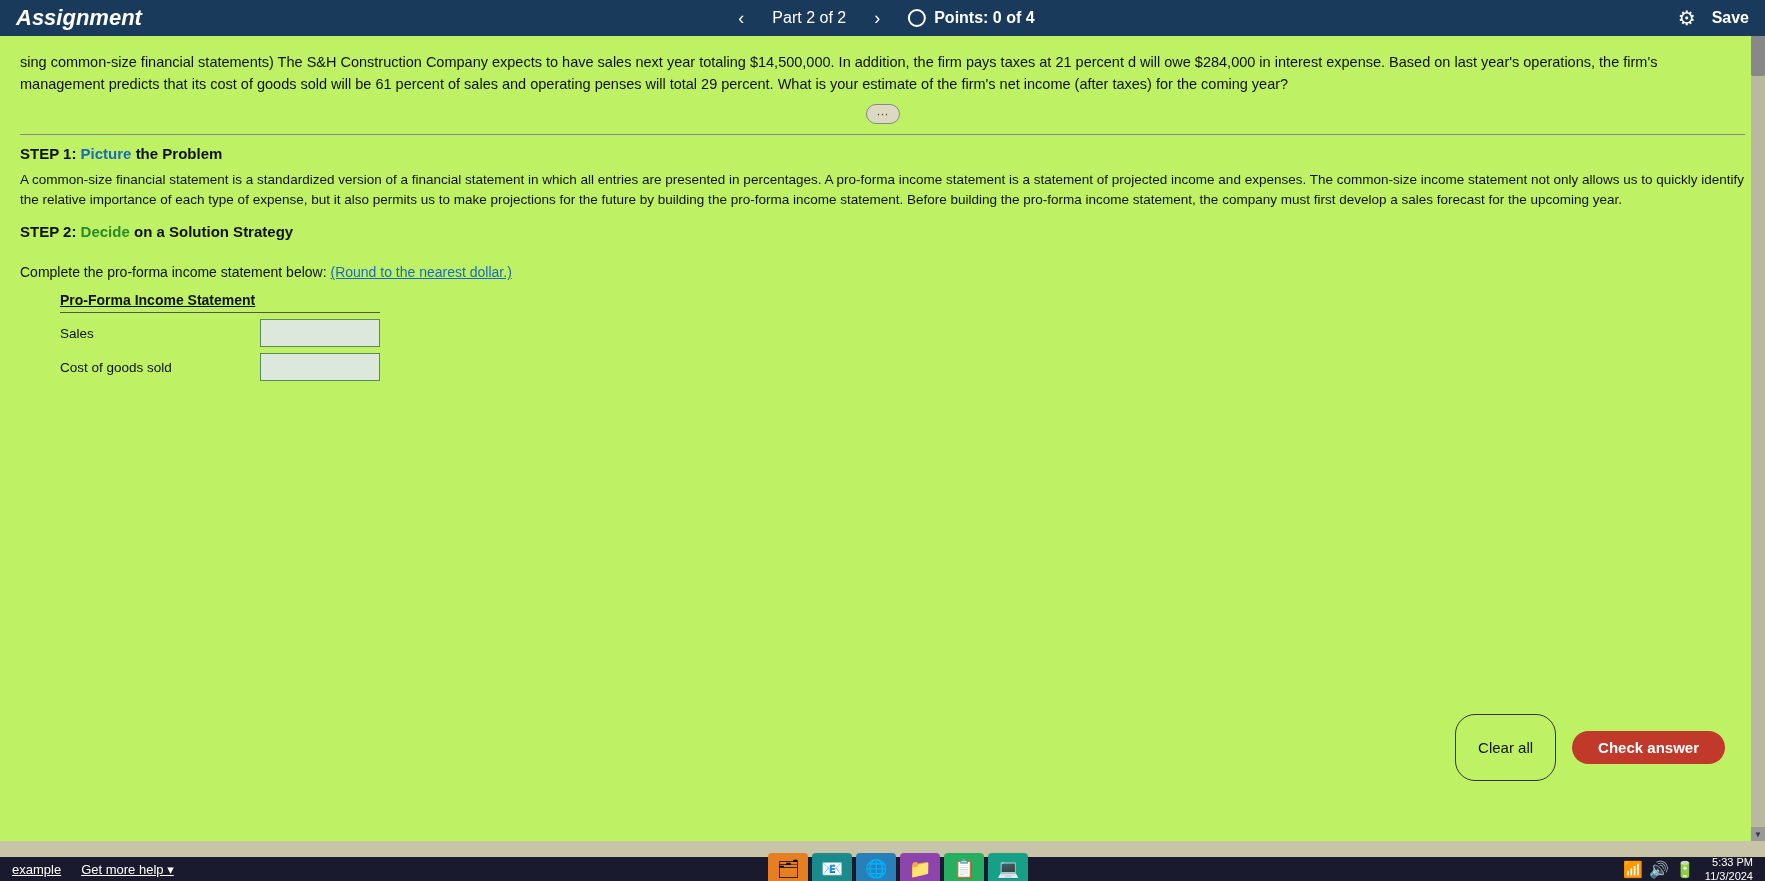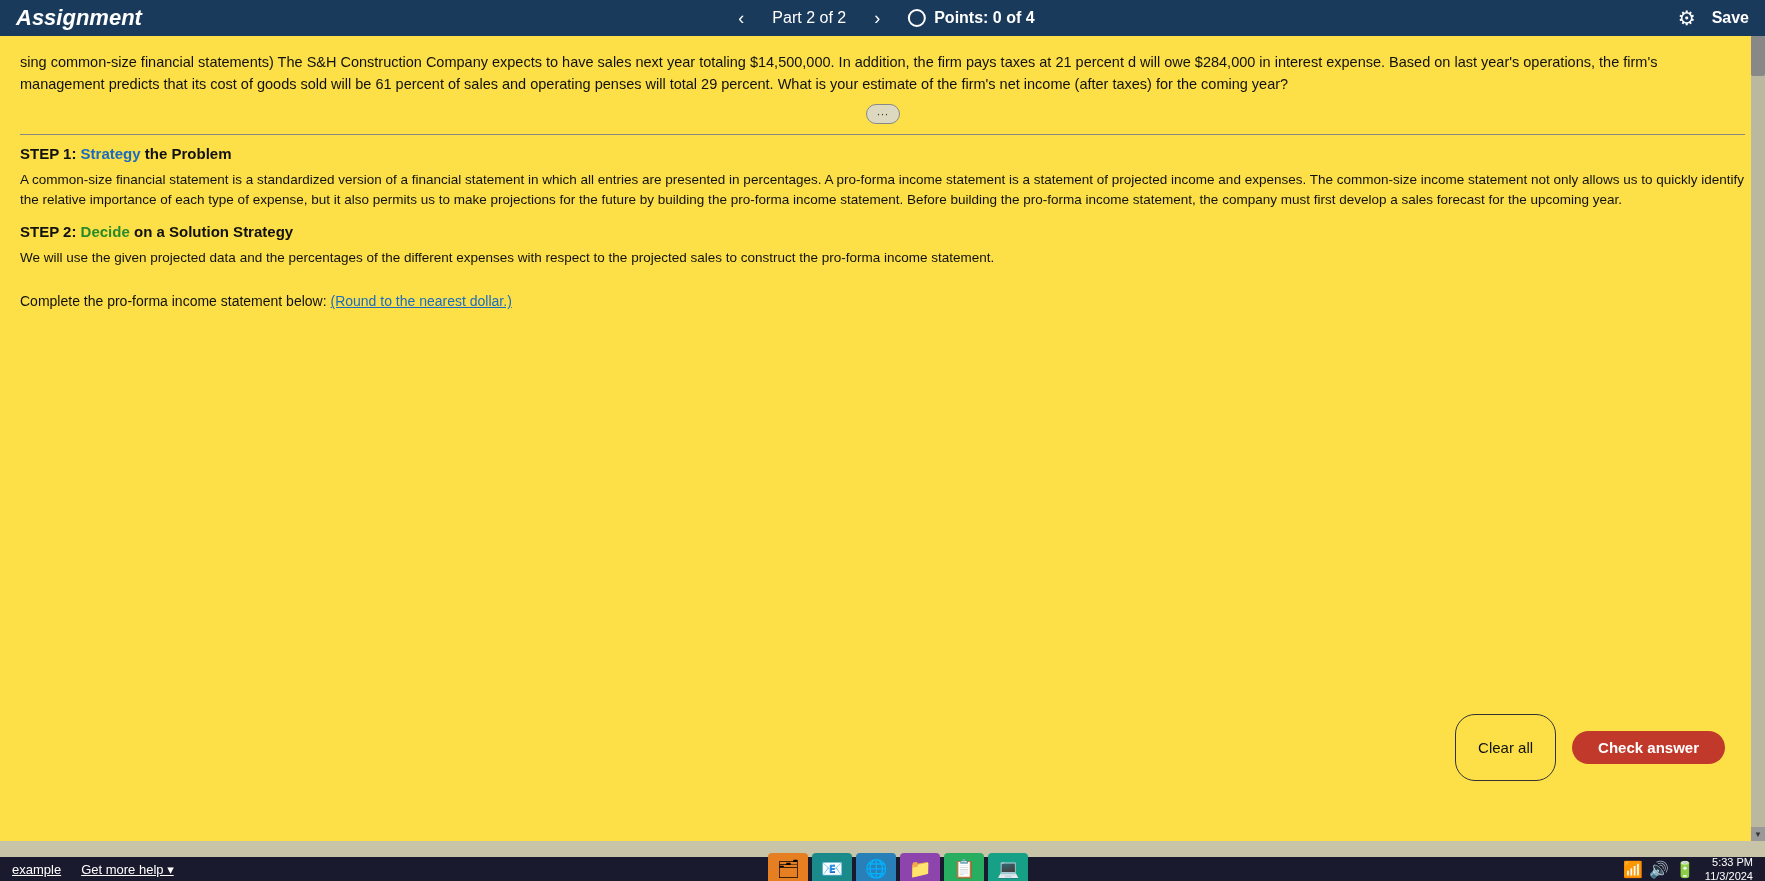--- a/index.html
+++ b/index.html
@@ -71,21 +71,21 @@
       color: white;
       font-size: 16px;
       font-weight: bold;
       cursor: pointer;
     }
 
     
     .main-content {
       width: 100%;
       height: calc(881px - 36px - 40px);
-      background: #fde047;
+      background: #bef264;
       padding: 16px 20px;
       overflow-y: auto;
       position: relative;
     }
 
     
     .question-text {
       font-size: 14.5px;
       line-height: 1.5;
       color: #111;
@@ -348,37 +348,50 @@
   <p class="question-text">sing common-size financial statements) The S&amp;H Construction Company expects to have sales next year totaling $14,500,000. In addition, the firm pays taxes at 21 percent d will owe $284,000 in interest expense. Based on last year's operations, the firm's management predicts that its cost of goods sold will be 61 percent of sales and operating penses will total 29 percent. What is your estimate of the firm's net income (after taxes) for the coming year?</p>
 
   <div class="expand-btn">
     <span class="expand-dots">···</span>
   </div>
 
   <hr class="divider">
 
   <div class="step-heading">
     <span class="step-label">STEP 1:</span>
-    <span class="step-highlight-blue">Strategy</span>
+    <span class="step-highlight-blue">Picture</span>
     <span class="step-label"> the Problem</span>
   </div>
   <p class="step-body">A common-size financial statement is a standardized version of a financial statement in which all entries are presented in percentages. A pro-forma income statement is a statement of projected income and expenses. The common-size income statement not only allows us to quickly identify the relative importance of each type of expense, but it also permits us to make projections for the future by building the pro-forma income statement. Before building the pro-forma income statement, the company must first develop a sales forecast for the upcoming year.</p>
 
   <div class="step-heading">
     <span class="step-label">STEP 2:</span>
     <span class="step-highlight-green">Decide</span>
     <span class="step-label"> on a Solution Strategy</span>
   </div>
-  <p class="step-body">We will use the given projected data and the percentages of the different expenses with respect to the projected sales to construct the pro-forma income statement.</p>
 
   <p class="instruction-line">
     <span>Complete the pro-forma income statement below: </span>
     <span class="round-note">(Round to the nearest dollar.)</span>
   </p>
 
+  <div class="pro-forma-table">
+    <div class="table-title">Pro-Forma Income Statement</div>
+    <hr style="border:none;border-top:1px solid #555;margin-bottom:6px;width:320px;">
+
+    <div class="table-row-item">
+      <span class="table-label">Sales</span>
+      <input type="text" class="table-input" value="" style="">
+    </div>
+
+    <div class="table-row-item">
+      <span class="table-label">Cost of goods sold</span>
+      <input type="text" class="table-input" value="" style="">
+    </div>
+  </div>
 
   <div class="bottom-buttons">
     <button class="clear-btn">Clear all</button>
     <button class="check-btn">Check answer</button>
   </div>
 
   <div class="scrollbar-track">
     <div class="scrollbar-arrow-up">▲</div>
     <div class="scrollbar-thumb"></div>
     <div class="scrollbar-arrow-down">▼</div>

